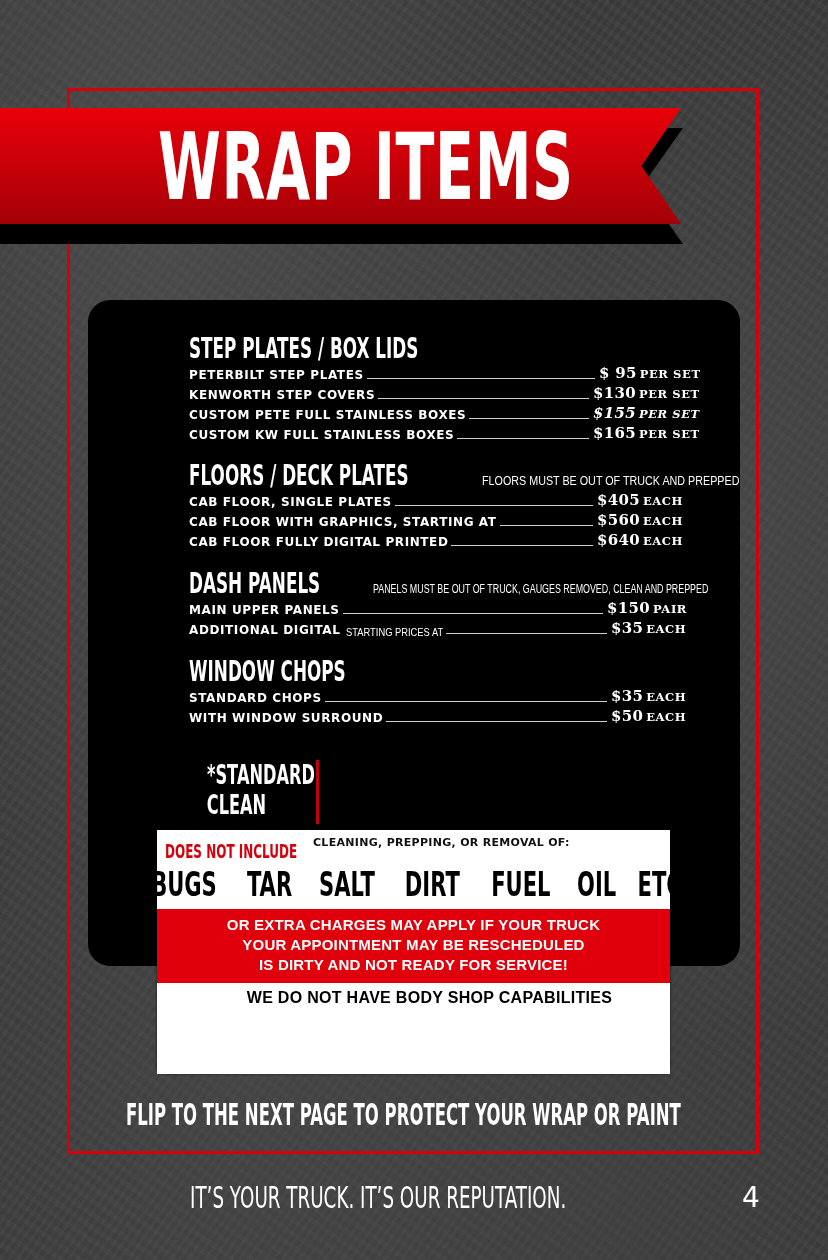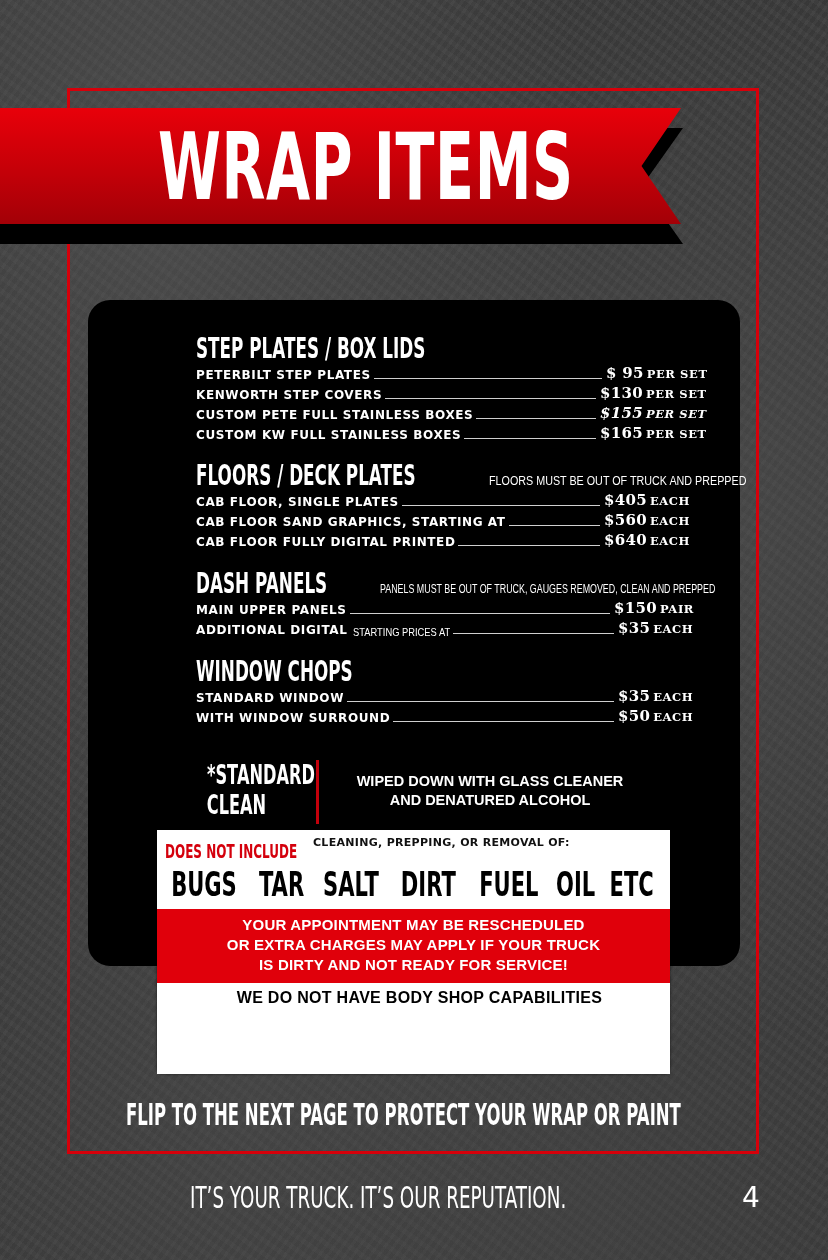--- a/index.html
+++ b/index.html
@@ -58,21 +58,21 @@
 
   
   .panel {
     position: absolute;
     left: 88px; top: 300px;
     width: 652px; height: 666px;
     background: #000;
     border-radius: 22px;
   }
 
-  .section { position: absolute; left: 196px; width: 530px; }
+  .section { position: absolute; left: 189px; width: 530px; }
   .sec-head {
     height: 30px;
     white-space: nowrap;
     display: flex; align-items: flex-end;
   }
   .sec-title {
     font-family: "DejaVu Sans", sans-serif;
     font-weight: bold;
     font-size: 29px;
     line-height: 30px;
@@ -203,21 +203,21 @@
     font-size: 11px;
     letter-spacing: 0.3px;
     color: #111;
     margin-left: -2px;
     margin-bottom: 13px;
   }
   .contaminants {
     position: absolute;
     left: 0; top: 114px;
     width: 100%; height: 40px;
-    display: flex; justify-content: flex-start; gap: 0;
+    display: flex; justify-content: center; gap: 8px;
   }
   .cont-word {
     font-family: "DejaVu Sans", sans-serif;
     font-weight: bold;
     font-size: 34px;
     line-height: 40px;
     color: #000;
     display: inline-block;
     transform: scaleX(0.62);
     white-space: nowrap;
@@ -231,21 +231,21 @@
     text-align: center;
     font-family: "Liberation Sans", sans-serif;
     font-weight: bold;
     font-size: 15px;
     line-height: 20px;
     padding-top: 6px;
     letter-spacing: 0.2px;
   }
   .body-shop {
     position: absolute;
-    left: 6px; top: 238px;
+    left: 16px; top: 238px;
     width: 100%;
     text-align: center;
     color: #000;
   }
   .bs-title {
     font-family: "Liberation Sans", sans-serif;
     font-weight: bold;
     font-size: 16px;
     line-height: 20px;
     letter-spacing: 0.3px;
@@ -352,21 +352,21 @@
   <div class="sec-head">
     <span class="sec-title">FLOORS / DECK PLATES</span>
     <span class="sec-note" style="margin-left:-86px;">FLOORS MUST BE OUT OF TRUCK AND PREPPED</span>
   </div>
   <div class="row">
     <span class="item">CAB FLOOR, SINGLE PLATES</span>
     <span class="leader"></span>
     <span class="price" style="width:122px;"><span class="amt">$405</span><span class="unit">EACH</span></span>
   </div>
   <div class="row">
-    <span class="item">CAB FLOOR SAND GRAPHICS, STARTING AT</span>
+    <span class="item">CAB FLOOR WITH GRAPHICS, STARTING AT</span>
     <span class="leader"></span>
     <span class="price" style="width:122px;"><span class="amt">$560</span><span class="unit">EACH</span></span>
   </div>
   <div class="row">
     <span class="item">CAB FLOOR FULLY DIGITAL PRINTED</span>
     <span class="leader"></span>
     <span class="price" style="width:122px;"><span class="amt">$640</span><span class="unit">EACH</span></span>
   </div>
 </div>
 
@@ -386,63 +386,59 @@
     <span class="leader"></span>
     <span class="price" style="width:108px;"><span class="amt">$35</span><span class="unit">EACH</span></span>
   </div>
 </div>
 
 <div class="section" style="top:656px;">
   <div class="sec-head">
     <span class="sec-title">WINDOW CHOPS</span>
   </div>
   <div class="row">
-    <span class="item">STANDARD WINDOW</span>
+    <span class="item">STANDARD CHOPS</span>
     <span class="leader"></span>
     <span class="price" style="width:108px;"><span class="amt">$35</span><span class="unit">EACH</span></span>
   </div>
   <div class="row">
     <span class="item">WITH WINDOW SURROUND</span>
     <span class="leader"></span>
     <span class="price" style="width:108px;"><span class="amt">$50</span><span class="unit">EACH</span></span>
   </div>
 </div>
 
 <div class="notice">
   <div class="notice-inner">
     <div class="n-top">
       <div class="std-title">
         <span>*STANDARD</span><br>
         <span>CLEAN</span>
       </div>
       <div class="std-divider"></div>
-      <div class="std-desc">
-        <div>WIPED DOWN WITH GLASS CLEANER</div>
-        <div>AND DENATURED ALCOHOL</div>
-      </div>
     </div>
 
     <div class="dni-row">
       <span class="dni-label">DOES NOT INCLUDE</span>
       <span class="dni-text">CLEANING, PREPPING, OR REMOVAL OF:</span>
     </div>
 
     <div class="contaminants">
       <span class="cont-word" style="margin:0 -6px;">BUGS</span>
       <span class="cont-word" style="margin:0 -6px;">TAR</span>
       <span class="cont-word" style="margin:0 -6px;">SALT</span>
       <span class="cont-word" style="margin:0 -6px;">DIRT</span>
       <span class="cont-word" style="margin:0 -6px;">FUEL</span>
       <span class="cont-word" style="margin:0 -6px;">OIL</span>
       <span class="cont-word" style="margin:0 -6px;">ETC</span>
     </div>
 
     <div class="warn">
+      <div>OR EXTRA CHARGES MAY APPLY IF YOUR TRUCK</div>
       <div>YOUR APPOINTMENT MAY BE RESCHEDULED</div>
-      <div>OR EXTRA CHARGES MAY APPLY IF YOUR TRUCK</div>
       <div>IS DIRTY AND NOT READY FOR SERVICE!</div>
     </div>
 
     <div class="body-shop">
       <div class="bs-title">WE DO NOT HAVE BODY SHOP CAPABILITIES</div>
     </div>
 
   </div>
 </div>
 

